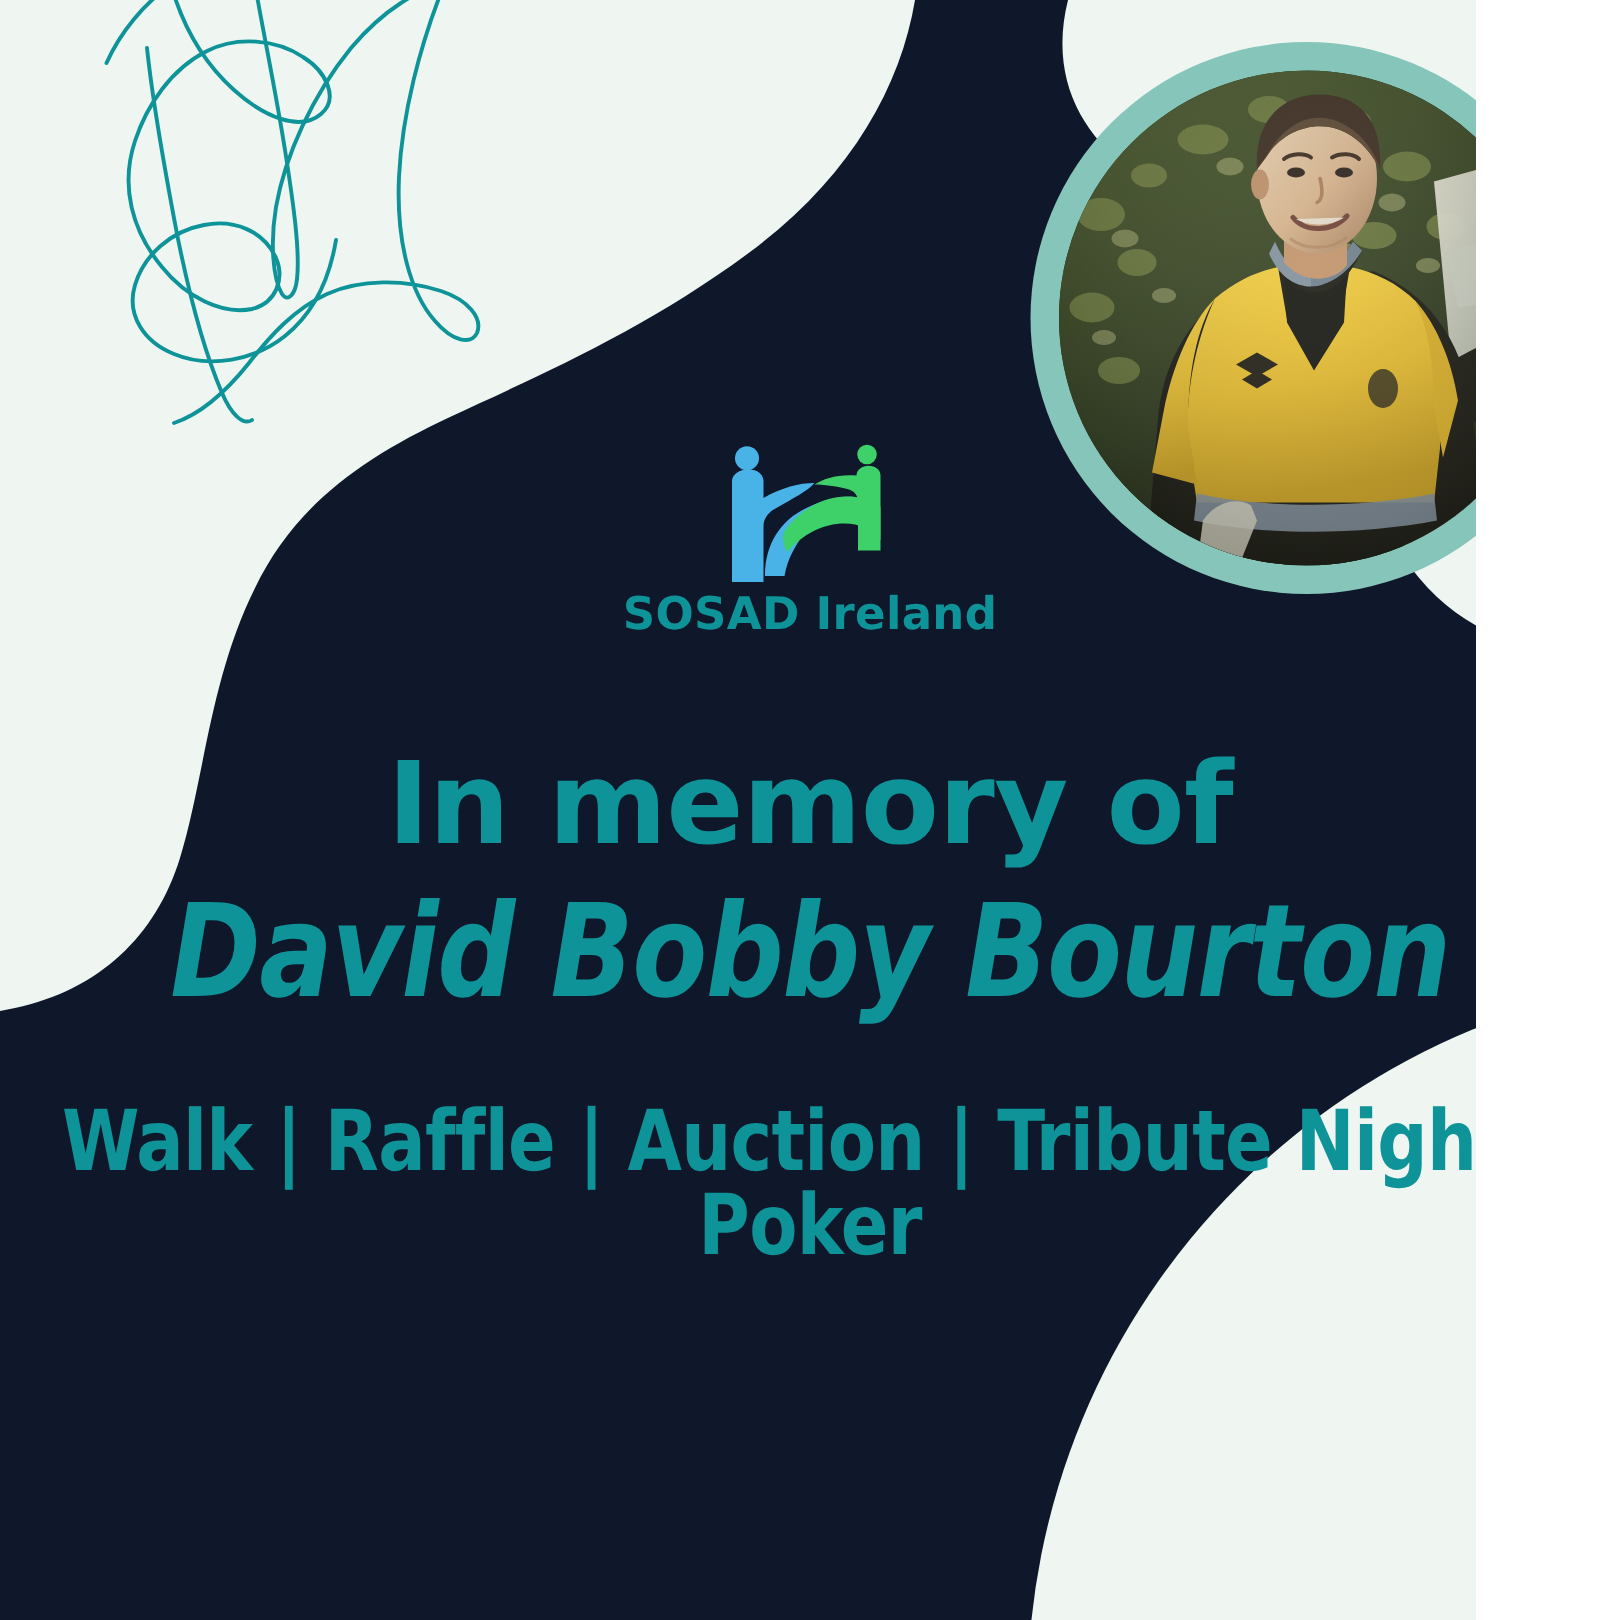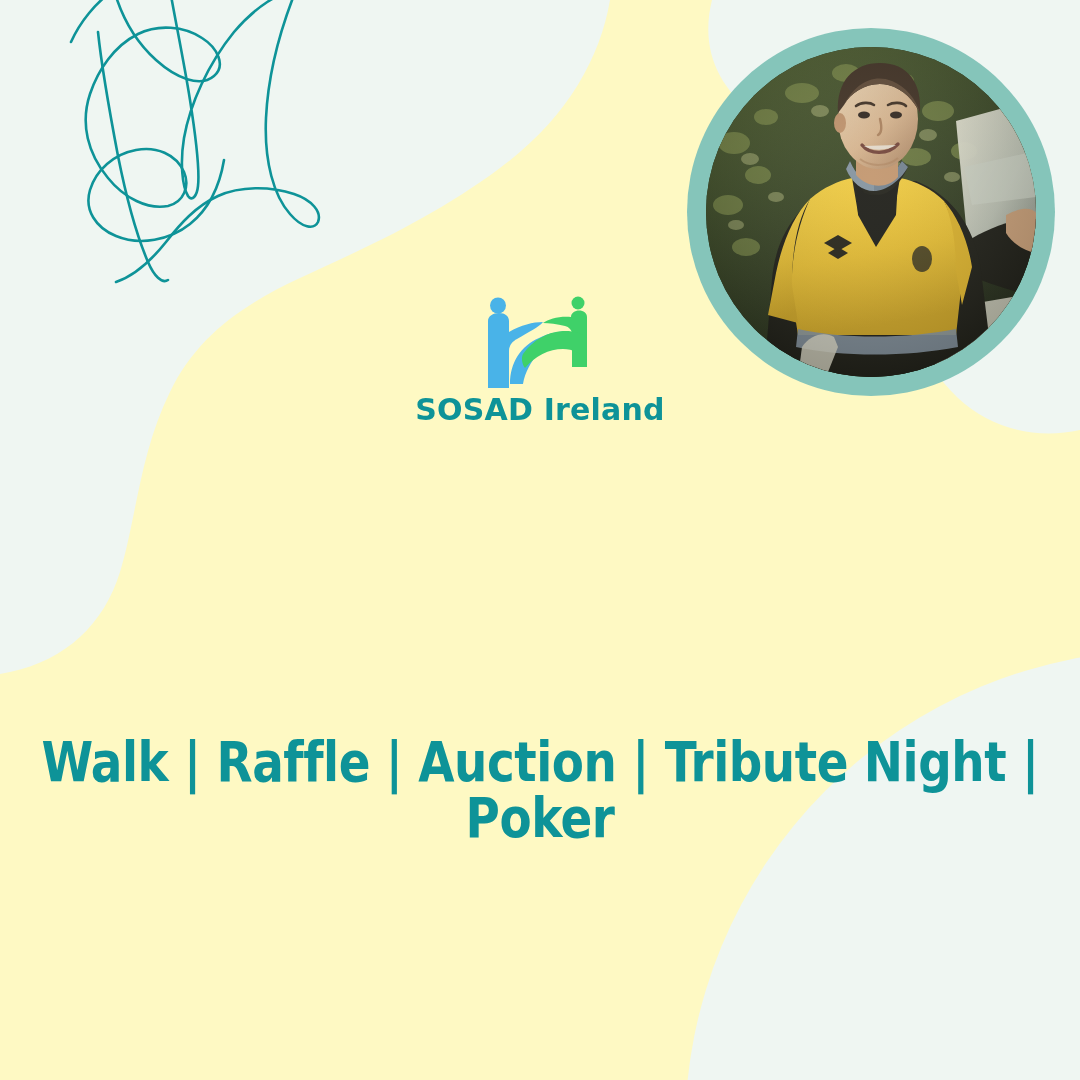--- a/index.html
+++ b/index.html
@@ -5,23 +5,24 @@
   html,body{margin:0;padding:0;}
   body{
     width:1080px;height:1080px;
     background:#ffffff;
     font-family:"Liberation Sans", sans-serif;
     overflow:hidden;
     position:relative;
   }
   #poster{
     position:absolute;inset:0;
-    width:1080px;height:1080px;
+    width:948px;height:1080px;
     overflow:hidden;
-    background:#fef9c3;
+    background:#0f172a;
+    padding-left:36px;
   }
 
   
   .bg-layer{position:absolute;inset:0;width:1080px;height:1080px;}
 
   
   .doodle{position:absolute;left:18px;top:-10px;width:340px;height:300px;}
 
   
   .logo-block{
@@ -293,16 +294,20 @@
                L110,71 L95,71 L95,38 C95,34 92,31 88,30
                C80,28 72,27 66,27 C72,23 82,20 94,21 Z" fill="#3FD169"></path>
 
       <path d="M46,58 C56,44 70,36 86,35 C96,34.5 104,37 110,42
                L110,64 C104,57 96,53 86,53 C72,53 58,60 48,72
                C45,68 44,62 46,58 Z" fill="#3FD169"></path>
     </svg>
     <div class="logo-word">SOSAD Ireland</div>
   </div>
 
+  <div class="text-block">
+    <div class="line-memory">In memory of</div>
+    <div class="line-name">David Bobby Bourton</div>
+  </div>
 
   <div class="line-events">Walk | Raffle | Auction | Tribute Night | Poker</div>
 
 </div>
 
 </body></html>

